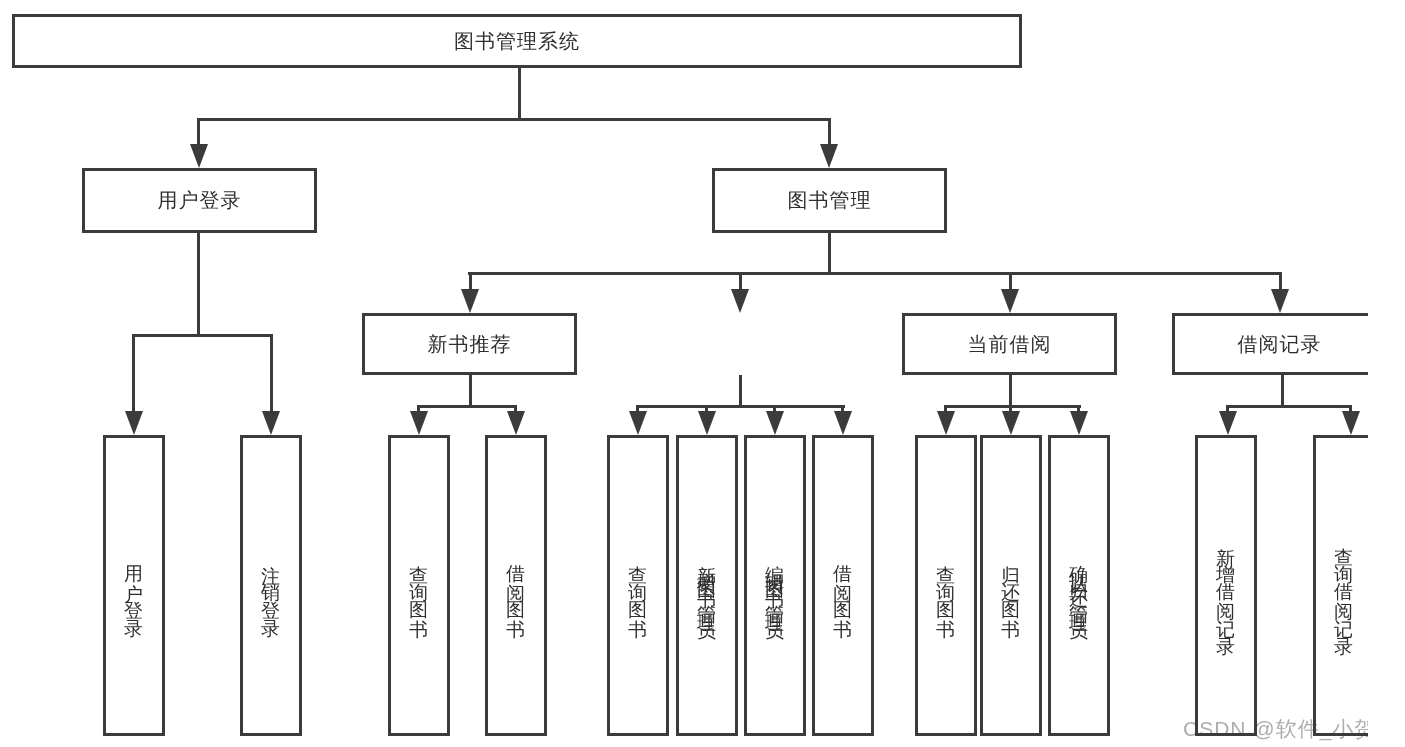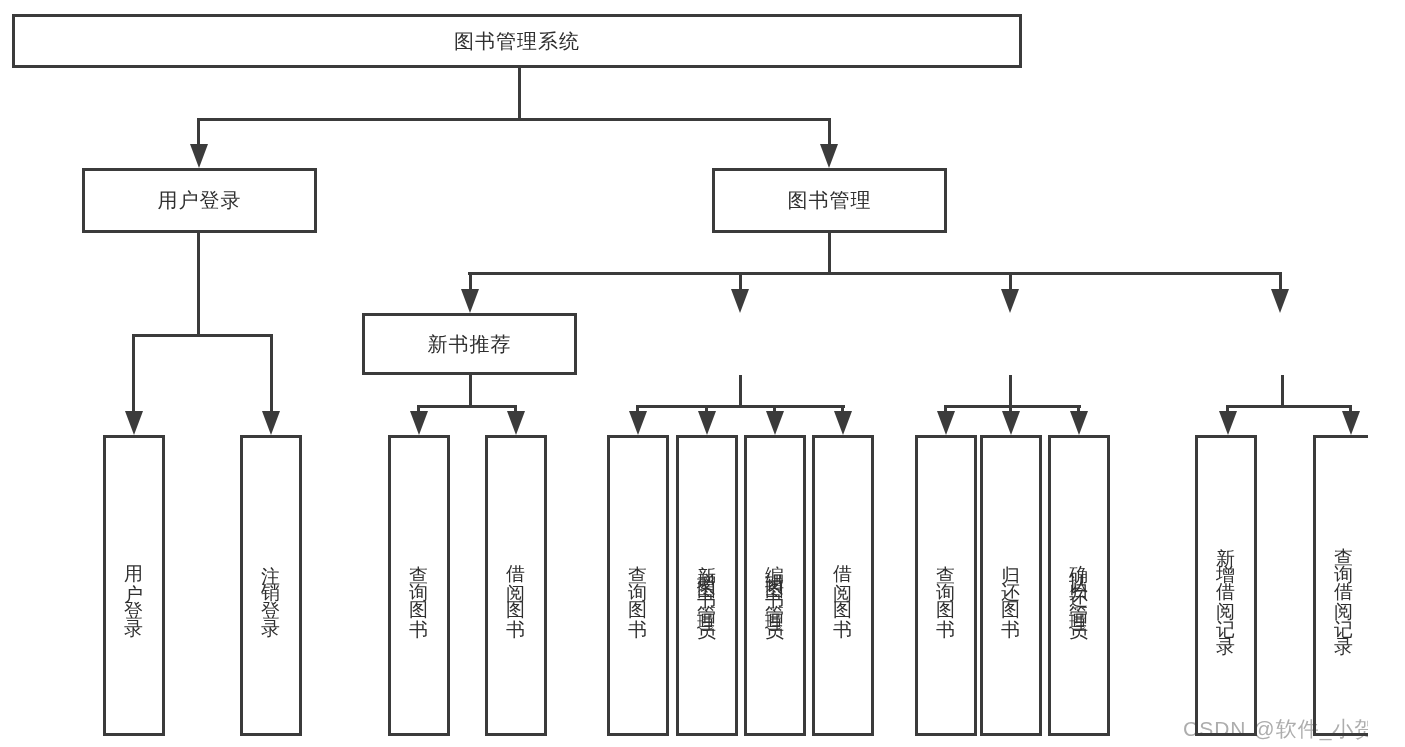--- a/index.html
+++ b/index.html
@@ -49,20 +49,26 @@
 
   <div class="node" style="left:82px;top:168px;width:235px;height:65px;">
     <span>用户登录</span>
   </div>
   <div class="node" style="left:712px;top:168px;width:235px;height:65px;">
     <span>图书管理</span>
   </div>
 
   <div class="node" style="left:362px;top:313px;width:215px;height:62px;">
     <span>新书推荐</span>
+  </div>
+  <div class="node" style="left:902px;top:313px;width:215px;height:62px;">
+    <span>当前借阅</span>
+  </div>
+  <div class="node" style="left:1172px;top:313px;width:215px;height:62px;">
+    <span>借阅记录</span>
   </div>
 
   <div class="node leaf" style="left:103px;top:435px;width:62px;height:301px;">
     <span class="v-text">用户登录</span>
   </div>
   <div class="node leaf" style="left:240px;top:435px;width:62px;height:301px;">
     <span class="v-text">注销登录</span>
   </div>
 
   <div class="node leaf" style="left:388px;top:435px;width:62px;height:301px;">

